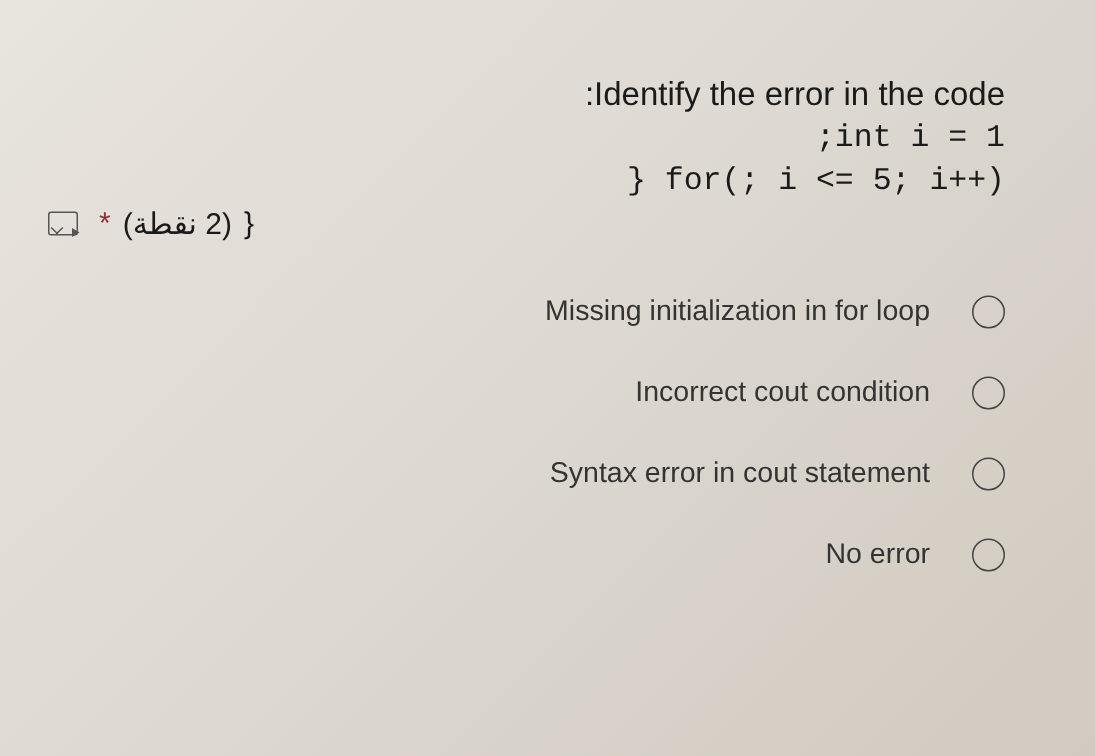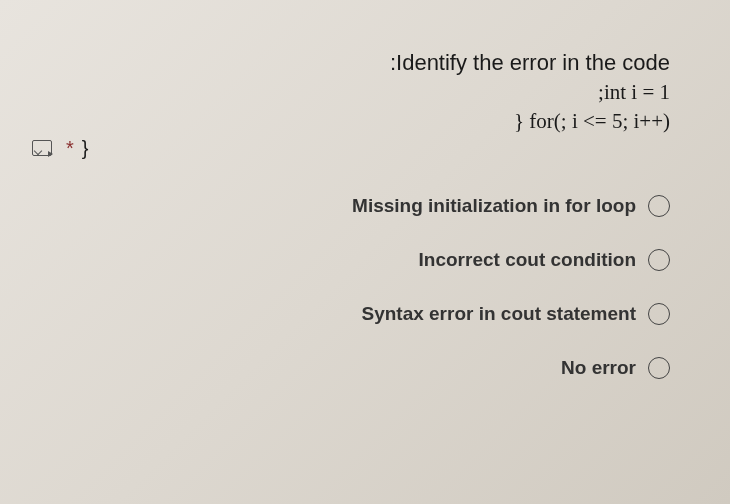--- a/index.html
+++ b/index.html
@@ -31,21 +31,21 @@
       text-align: right;
       color: #1a1a1a;
       margin-bottom: 2px;
     }
     .code-line {
       font-size: 21px;
       direction: ltr;
       text-align: right;
       color: #1a1a1a;
       line-height: 1.4;
-      font-family: Liberation Serif, serif;
+      font-family: Liberation Mono, monospace;
     }
     .points-line {
       direction: rtl;
       text-align: right;
       font-size: 20px;
       color: #1a1a1a;
       display: flex;
       justify-content: flex-end;
       align-items: center;
       gap: 8px;
@@ -88,22 +88,21 @@
       border-bottom: 3px solid transparent;
     }
     .options {
       margin-top: 30px;
     }
     .option-row {
       display: flex;
       justify-content: flex-end;
       align-items: center;
       margin-bottom: 32px;
-      gap: 12px;
-      font-weight: bold;
+      gap: 28px;
     }
     .option-label {
       font-size: 19px;
       color: #333;
     }
     .radio-circle {
       width: 22px;
       height: 22px;
       border: 1.5px solid #444;
       border-radius: 50%;
@@ -117,20 +116,21 @@
 </head>
 <body>
 
 <div class="container">
   <div class="question-block">
     <div class="question-title">:Identify the error in the code</div>
     <div class="code-line">;int i = 1</div>
     <div class="code-line">} for(; i &lt;= 5; i++)</div>
     <div class="points-line">
       <span class="brace">{</span>
+      <span class="points-text">(2 نقطة)</span>
       <span class="asterisk">*</span>
       <span class="media-icon"></span>
     </div>
   </div>
 
   <div class="options">
     <div class="option-row">
       <span class="option-label">Missing initialization in for loop</span>
       <span class="radio-circle"></span>
     </div>

